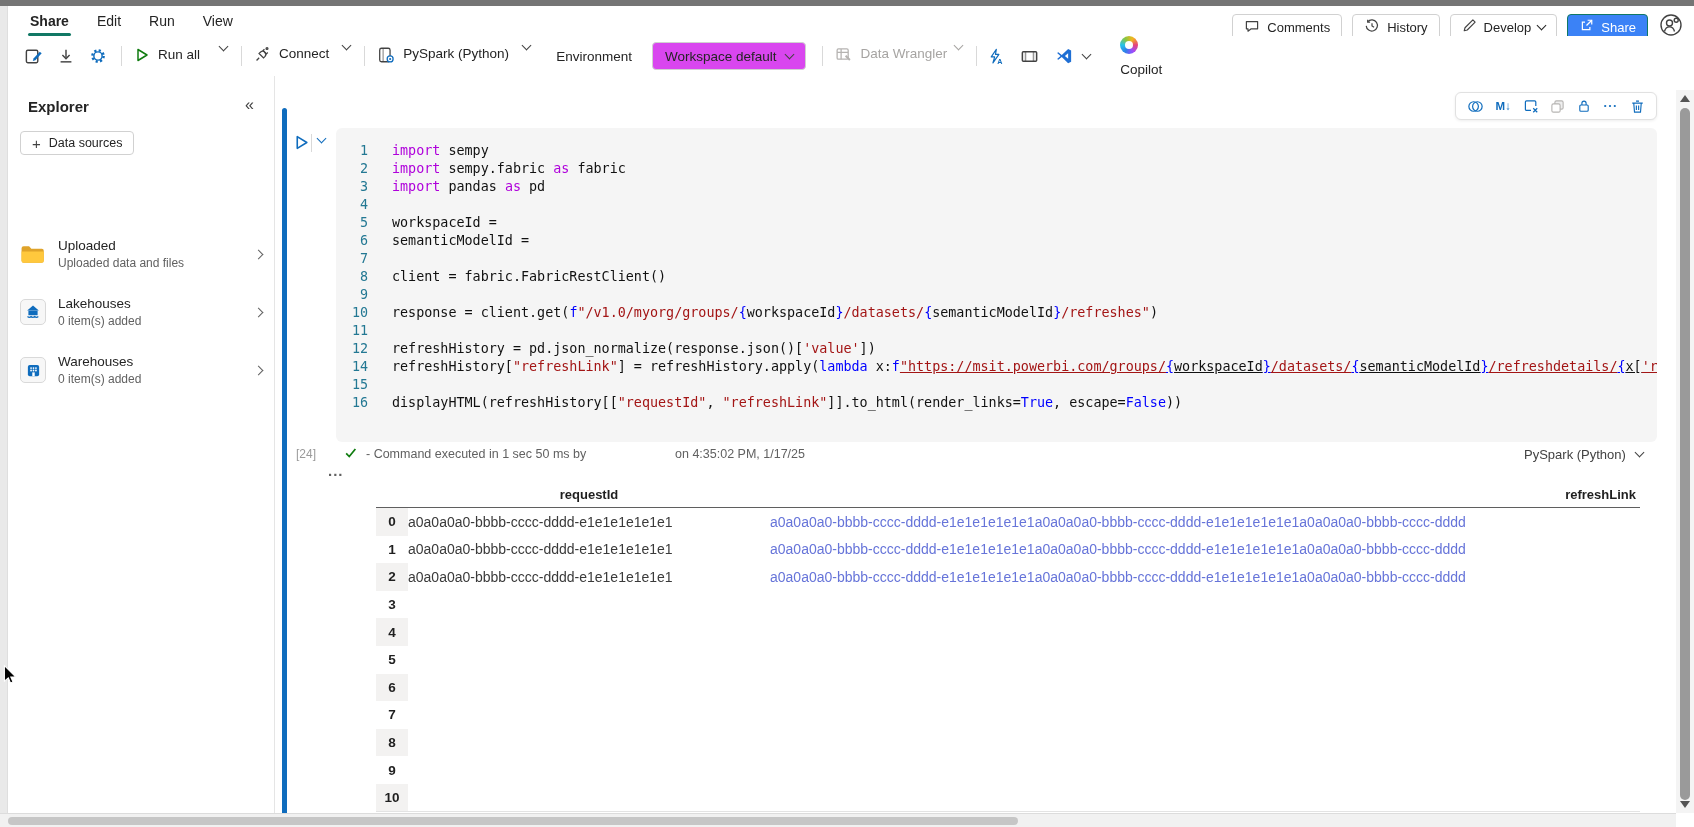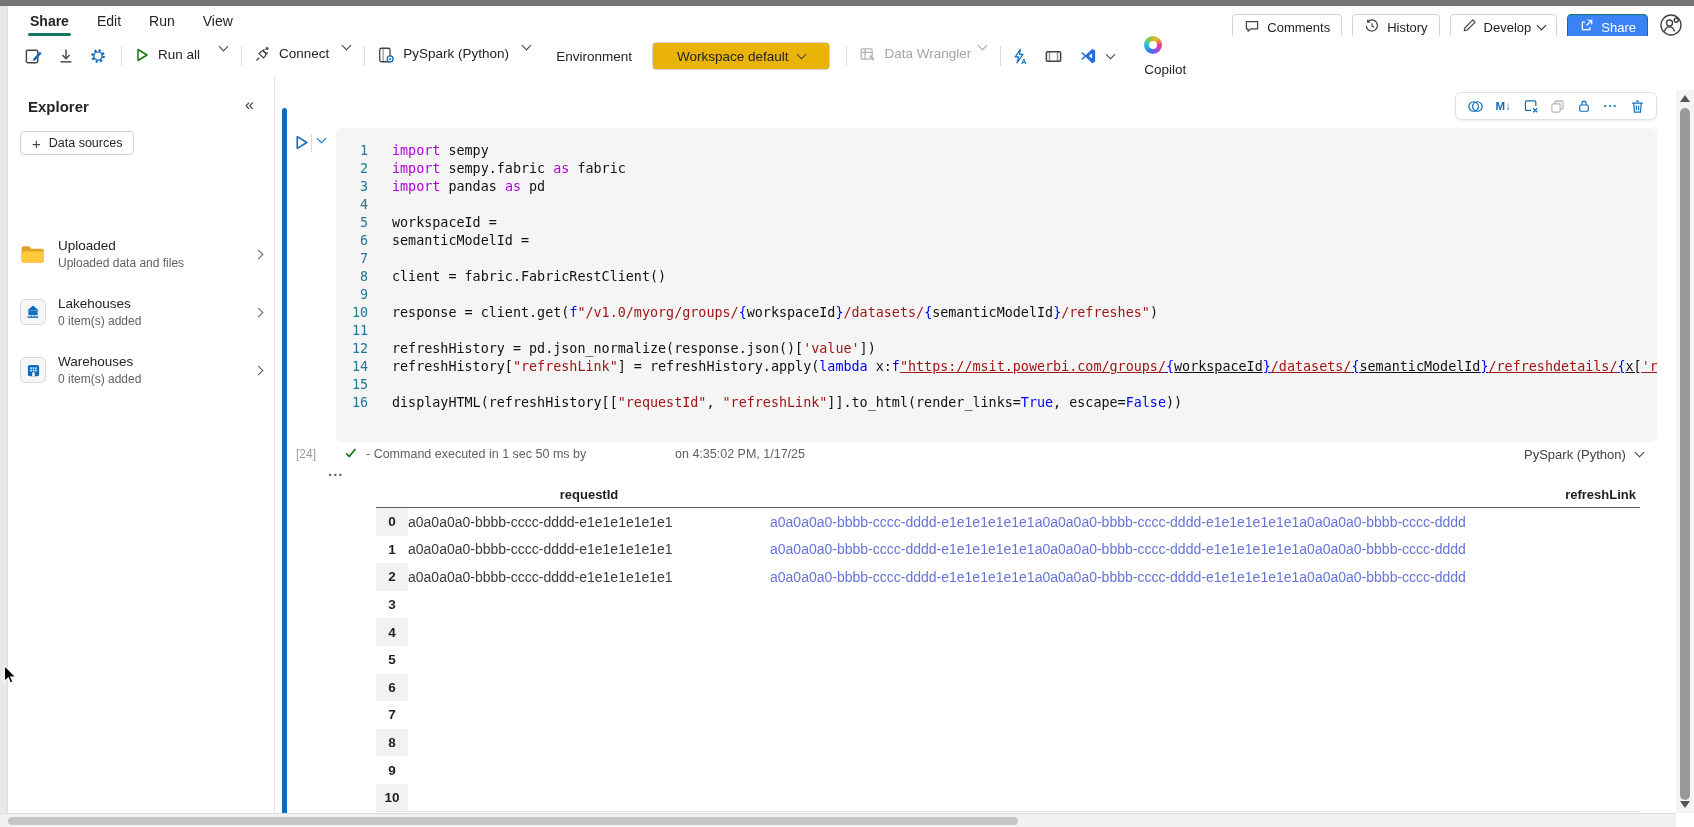--- a/index.html
+++ b/index.html
@@ -25,21 +25,21 @@
   .avatar-btn { width:26px; height:26px; display:flex; align-items:center; justify-content:center; cursor:pointer; }
 
   
   .toolbar { left:8px; top:36px; right:0; height:40px; background:#fff; display:flex; align-items:center; padding-left:16px; font-size:13.5px; }
   .tbtn { display:flex; gap:8px; cursor:pointer; color:#242424; }
   .iconbtn { display:flex; align-items:center; justify-content:center; cursor:pointer; }
   .tdivider { width:1px; height:20px; background:#d9d9d9; }
   .chev { display:inline-block; width:7px; height:7px; border-right:1.5px solid currentColor; border-bottom:1.5px solid currentColor; }
   .chev.down { transform:rotate(45deg); margin-top:-4px; }
   .chev.right { transform:rotate(-45deg); }
-  .outline-btn { height:28px; display:flex; align-items:center; gap:10px; padding:0 24px; border:1px solid #d1d1d1; border-radius:4px; background:#eab308; font-size:13.5px; cursor:pointer;text-align:center; }
+  .outline-btn { height:28px; display:flex; align-items:center; gap:10px; padding:0 12px; border:1px solid #d1d1d1; border-radius:4px; background:#d946ef; font-size:13.5px; cursor:pointer;text-align:center; }
   .grayed { color:#a6a4a2; }
   .copilot-logo { width:18px; height:18px; border-radius:50%;
     background:conic-gradient(from 30deg, #f2b71e, #e8427b, #9b4dff, #2f7fe8, #27c4e8, #8cc63e, #f2b71e); position:relative; }
   .copilot-logo::after { content:""; position:absolute; left:5px; top:5px; width:8px; height:8px; border-radius:50%; background:#fff; }
 
   
   .sidebar { left:8px; top:76px; width:267px; height:737px; background:#fff; border-right:1px solid #e5e5e5; }
   .explorer-title { position:absolute; left:20px; top:22px; font-size:15px; font-weight:bold; color:#242424; }
   .collapse { position:absolute; right:20px; top:20px; font-size:16px; color:#424242; cursor:pointer; }
   .ds-btn { position:absolute; left:12px; top:55px; height:24px; display:flex; align-items:center; gap:8px; padding:0 11px; border:1px solid #d1d1d1; border-radius:4px; font-size:12.5px; cursor:pointer; background:#fff; }

